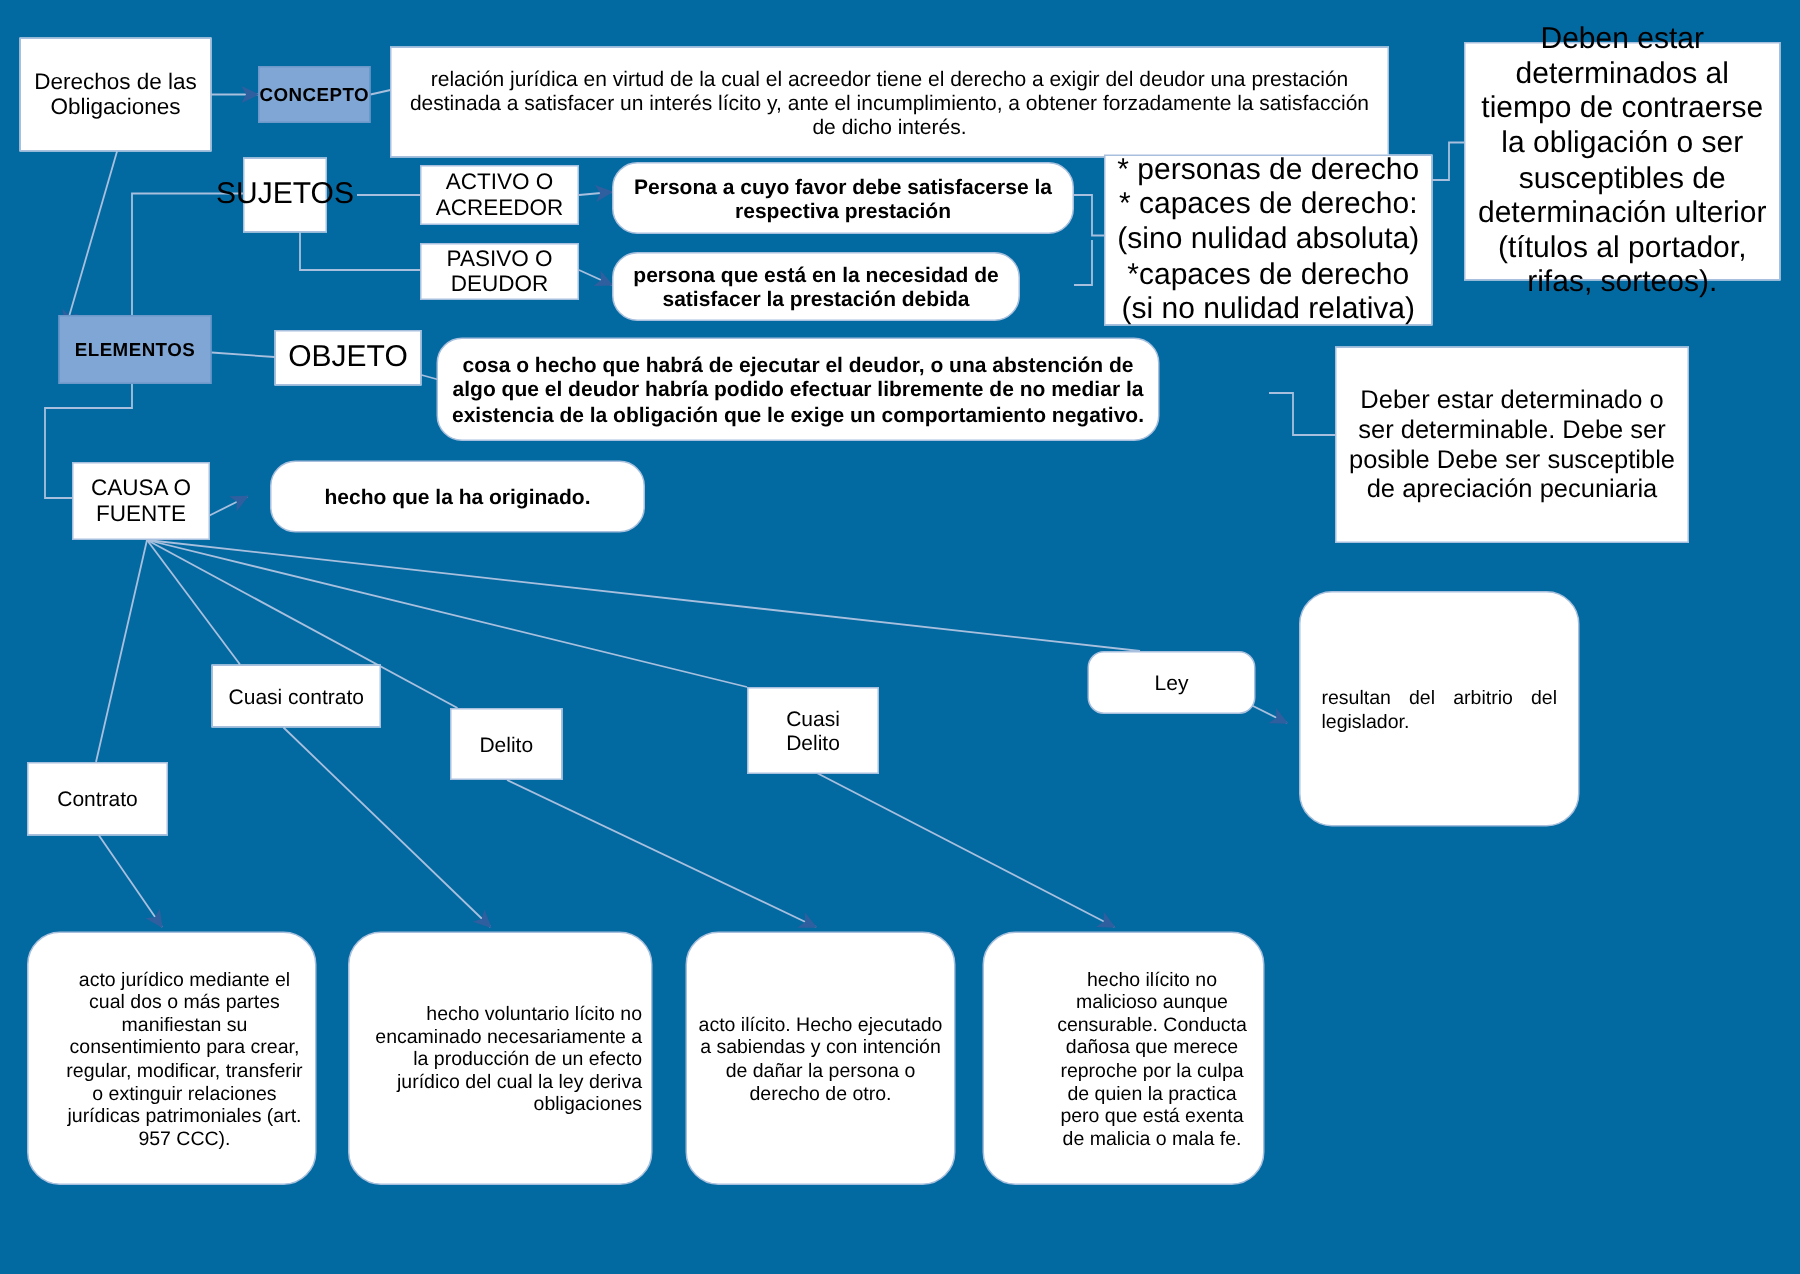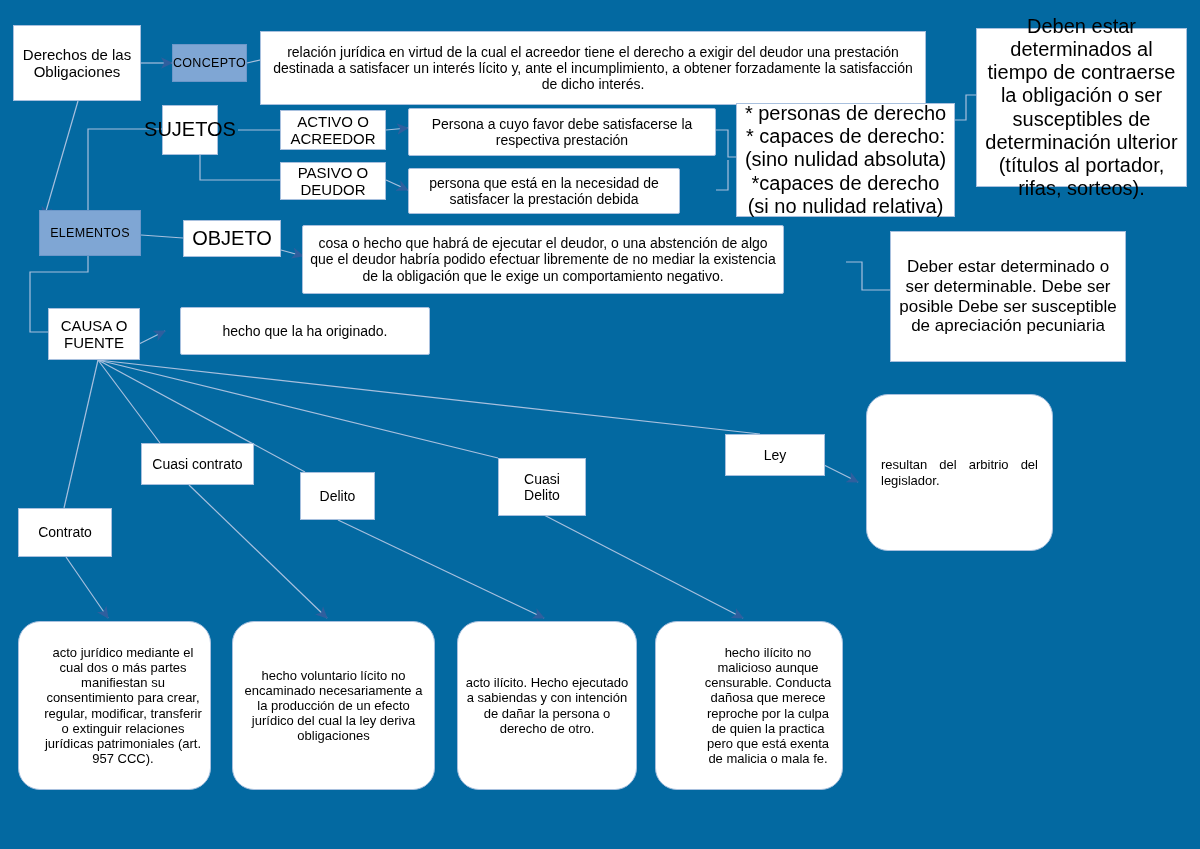--- a/index.html
+++ b/index.html
@@ -33,33 +33,33 @@
     align-items: center;
     justify-content: center;
     text-align: center;
     border: 1px solid #a8c0de;
     background: #ffffff;
     color: #000000;
     line-height: 1.16;
     padding: 3px 6px;
     z-index: 2;
   }
-  .node.rounded  { border-radius: 2px; }
+  .node.rounded  { border-radius: 17px; font-weight: bold; }
   .node.rounded-lg { border-radius: 22px; }
   .node.filled {
     background: #7fa6d4;
     border: 1px solid #6c97c9;
   }
   .node.sq { border-radius: 0; }
   .t-13  { font-size: 13px; }
   .t-14  { font-size: 14px; }
   .t-15  { font-size: 15px; }
   .t-16  { font-size: 20px; }
   .t-17  { font-size: 17px; }
-  .t-small-caps { font-size: 12.5px; letter-spacing: .3px; }
+  .t-small-caps { font-size: 12.5px; letter-spacing: .3px; font-weight: bold; }
   .just {
     text-align: justify;
     text-align-last: left;
     justify-content: flex-start;
     padding: 6px 14px;
   }
 </style>
 </head>
 <body>
 
@@ -161,21 +161,21 @@
   </div>
 
   <div class="node sq filled t-small-caps" style="left:39px; top:210px; width:102px; height:46px;">
     <span>ELEMENTOS</span>
   </div>
 
   <div class="node sq t-16" style="left:183px; top:220px; width:98px; height:37px;">
     <span>OBJETO</span>
   </div>
 
-  <div class="node rounded t-14" style="left:302px; top:225px; width:482px; height:69px;justify-content:flex-end;">
+  <div class="node rounded t-14" style="left:291px; top:225px; width:482px; height:69px;justify-content:flex-end;">
     <span>cosa o hecho que habrá de ejecutar el deudor, o  una abstención de algo que el deudor habría podido efectuar libremente de no mediar la existencia de la obligación que le exige un comportamiento negativo.</span>
   </div>
 
   <div class="node sq t-17" style="left:890px; top:231px; width:236px; height:131px;text-align:center;">
     <span>Deber estar determinado o ser determinable. Debe ser posible Debe ser susceptible de apreciación pecuniaria</span>
   </div>
 
   <div class="node rounded t-14" style="left:180px; top:307px; width:250px; height:48px;">
     <span>hecho que la ha originado.</span>
   </div>
@@ -193,33 +193,33 @@
   </div>
 
   <div class="node sq t-14" style="left:300px; top:472px; width:75px; height:48px;">
     <span>Delito</span>
   </div>
 
   <div class="node sq t-14" style="left:498px; top:458px; width:88px; height:58px;">
     <span>Cuasi Delito</span>
   </div>
 
-  <div class="node sq t-14" style="left:725px; top:434px; width:100px; height:42px;">
+  <div class="node sq t-14" style="left:725px; top:434px; width:112px; height:42px;border-radius:11px;">
     <span>Ley</span>
   </div>
 
   <div class="node rounded-lg t-13 just" style="left:866px; top:394px; width:187px; height:157px;">
     <span>resultan del arbitrio del legislador.</span>
   </div>
 
   <div class="node rounded-lg t-13" style="left:18px; top:621px; width:193px; height:169px;padding-left:23px;">
     <span>acto jurídico mediante el cual dos o más partes manifiestan su consentimiento para crear, regular, modificar, transferir o extinguir relaciones jurídicas patrimoniales (art. 957 CCC).</span>
   </div>
 
-  <div class="node rounded-lg t-13" style="left:232px; top:621px; width:203px; height:169px;">
+  <div class="node rounded-lg t-13" style="left:232px; top:621px; width:203px; height:169px;text-align:right;">
     <span>hecho voluntario lícito no encaminado necesariamente a la producción de un efecto jurídico del cual la ley deriva obligaciones</span>
   </div>
 
   <div class="node rounded-lg t-13" style="left:457px; top:621px; width:180px; height:169px;">
     <span>acto ilícito. Hecho ejecutado a sabiendas y con intención de dañar la persona o derecho de otro.</span>
   </div>
 
   <div class="node rounded-lg t-13" style="left:655px; top:621px; width:188px; height:169px;padding-left:44px;">
     <span>hecho ilícito no malicioso aunque censurable. Conducta dañosa que merece reproche por la culpa de quien la practica pero que está exenta de malicia o mala fe.</span>
   </div>

